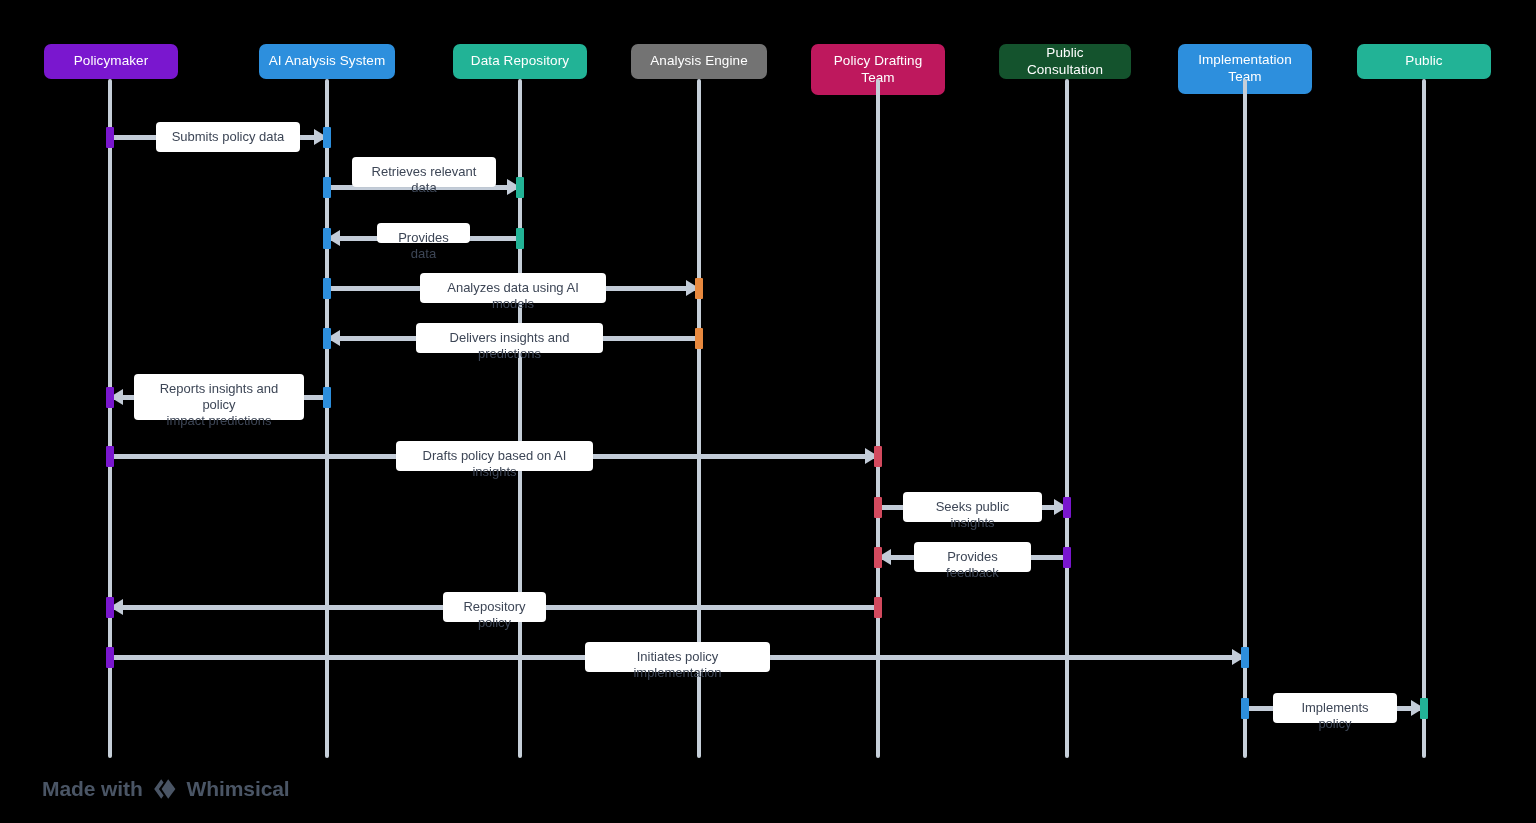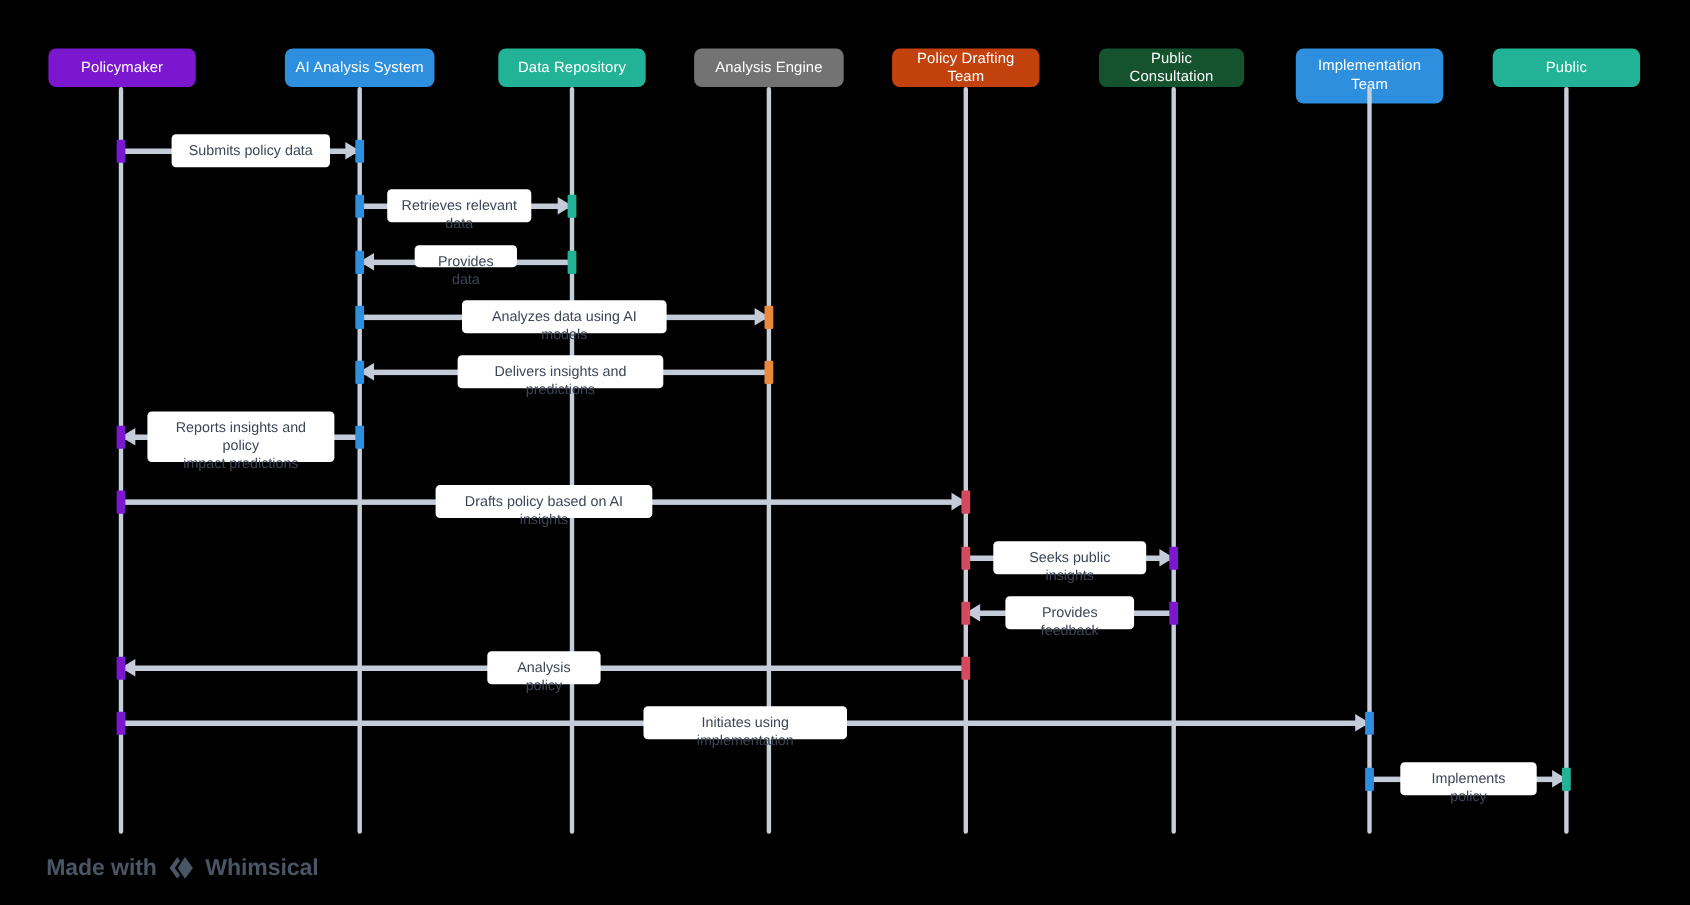--- a/index.html
+++ b/index.html
@@ -92,21 +92,21 @@
       </div>
       <div class="participant" style="left: 259px; top: 44px; width: 136px; height: 35px; background: rgb(45, 143, 221);">
         <span>AI Analysis System</span>
       </div>
       <div class="participant" style="left: 453px; top: 44px; width: 134px; height: 35px; background: rgb(34, 179, 150);">
         <span>Data Repository</span>
       </div>
       <div class="participant" style="left: 631px; top: 44px; width: 136px; height: 35px; background: #737373;">
         <span>Analysis Engine</span>
       </div>
-      <div class="participant" style="left: 811px; top: 44px; width: 134px; height: 35px; background: #c2410c;">
+      <div class="participant" style="left: 811px; top: 44px; width: 134px; height: 51px; background: #be185d;">
         <span>Policy Drafting Team</span>
       </div>
       <div class="participant" style="left: 999px; top: 44px; width: 132px; height: 35px; background: #14532d;">
         <span>Public Consultation</span>
       </div>
       <div class="participant" style="left: 1178px; top: 44px; width: 134px; height: 50px; background: rgb(45, 143, 221);">
         <span>Implementation Team</span>
       </div>
       <div class="participant" style="left: 1357px; top: 44px; width: 134px; height: 35px; background: rgb(34, 179, 150);">
         <span>Public</span>
@@ -121,21 +121,21 @@
       <div class="lifeline" style="left: 1065px; top: 79px; height: 679px;"></div>
       <div class="lifeline" style="left: 1243px; top: 79px; height: 679px;"></div>
       <div class="lifeline" style="left: 1422px; top: 79px; height: 679px;"></div>
     </div>
   <div id="messages-layer">
       <div class="msg-line" style="left: 110px; top: 135px; width: 217px;"></div>
       <div class="arrowhead right" style="top: 129px; left: 314px;"></div>
       <div class="msg-label" style="left: 156px; top: 122px; width: 144px; height: 30px;">Submits policy data</div>
       <div class="msg-line" style="left: 327px; top: 185px; width: 193px;"></div>
       <div class="arrowhead right" style="top: 179px; left: 507px;"></div>
-      <div class="msg-label" style="left: 352px; top: 172px; width: 131px; height: 30px;">Retrieves relevant data</div>
+      <div class="msg-label" style="left: 352px; top: 157px; width: 144px; height: 30px;">Retrieves relevant data</div>
       <div class="msg-line" style="left: 327px; top: 236px; width: 193px;"></div>
       <div class="arrowhead left" style="top: 230px; left: 327px;"></div>
       <div class="msg-label" style="left: 377px; top: 223px; width: 93px; height: 20px;">Provides data</div>
       <div class="msg-line" style="left: 327px; top: 286px; width: 372px;"></div>
       <div class="arrowhead right" style="top: 280px; left: 686px;"></div>
       <div class="msg-label" style="left: 420px; top: 273px; width: 186px; height: 30px;">Analyzes data using AI models</div>
       <div class="msg-line" style="left: 327px; top: 336px; width: 372px;"></div>
       <div class="arrowhead left" style="top: 330px; left: 327px;"></div>
       <div class="msg-label" style="left: 416px; top: 323px; width: 187px; height: 30px;">Delivers insights and predictions</div>
       <div class="msg-line" style="left: 110px; top: 395px; width: 217px;"></div>
@@ -146,24 +146,24 @@
       <div class="arrowhead right" style="top: 448px; left: 865px;"></div>
       <div class="msg-label" style="left: 396px; top: 441px; width: 197px; height: 30px;">Drafts policy based on AI insights</div>
       <div class="msg-line" style="left: 878px; top: 505px; width: 189px;"></div>
       <div class="arrowhead right" style="top: 499px; left: 1054px;"></div>
       <div class="msg-label" style="left: 903px; top: 492px; width: 139px; height: 30px;">Seeks public insights</div>
       <div class="msg-line" style="left: 878px; top: 555px; width: 189px;"></div>
       <div class="arrowhead left" style="top: 549px; left: 878px;"></div>
       <div class="msg-label" style="left: 914px; top: 542px; width: 117px; height: 30px; text-align: center;">Provides feedback</div>
       <div class="msg-line" style="left: 110px; top: 605px; width: 768px;"></div>
       <div class="arrowhead left" style="top: 599px; left: 110px;"></div>
-      <div class="msg-label" style="left: 443px; top: 592px; width: 103px; height: 30px;">Analysis policy</div>
+      <div class="msg-label" style="left: 443px; top: 592px; width: 103px; height: 30px;">Repository policy</div>
       <div class="msg-line" style="left: 110px; top: 655px; width: 1135px;"></div>
       <div class="arrowhead right" style="top: 649px; left: 1232px;"></div>
-      <div class="msg-label" style="left: 585px; top: 642px; width: 185px; height: 30px;">Initiates using implementation</div>
+      <div class="msg-label" style="left: 585px; top: 642px; width: 185px; height: 30px;">Initiates policy implementation</div>
       <div class="msg-line" style="left: 1245px; top: 706px; width: 179px;"></div>
       <div class="arrowhead right" style="top: 700px; left: 1411px;"></div>
       <div class="msg-label" style="left: 1273px; top: 693px; width: 124px; height: 30px;">Implements policy</div>
     </div>
   <div id="activations-layer">
       <div class="activation" style="left: 106px; top: 127px; height: 21px; background: rgb(122, 23, 207);"></div>
       <div class="activation" style="left: 323px; top: 127px; height: 21px; background: rgb(45, 143, 221);"></div>
       <div class="activation" style="left: 323px; top: 177px; height: 21px; background: rgb(45, 143, 221);"></div>
       <div class="activation" style="left: 516px; top: 177px; height: 21px; background: rgb(34, 179, 150);"></div>
       <div class="activation" style="left: 516px; top: 228px; height: 21px; background: rgb(34, 179, 150);"></div>

